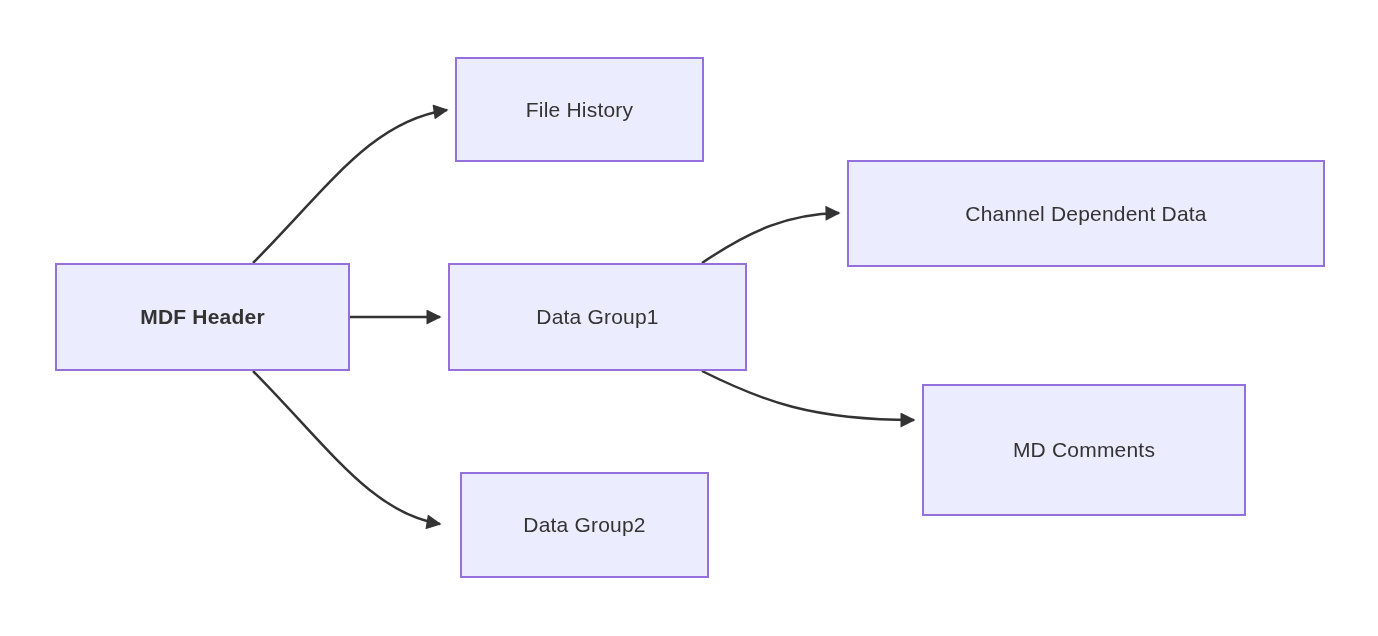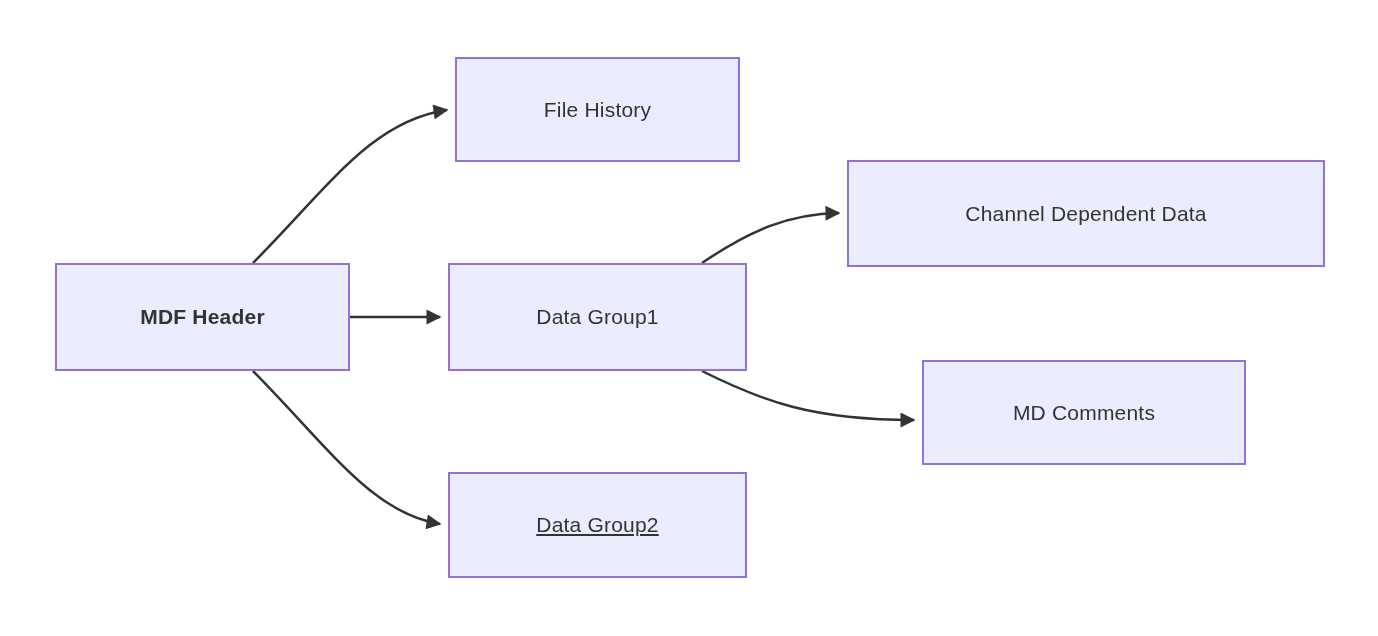--- a/index.html
+++ b/index.html
@@ -29,25 +29,25 @@
     box-sizing: border-box;
     display: flex;
     align-items: center;
     justify-content: center;
     color: #333333;
     font-size: 21px;
     letter-spacing: 0.2px;
     white-space: nowrap;
   }
   .node-mdf-header            { left: 55px;  top: 263px; width: 295px; height: 108px; font-weight: bold; }
-  .node-file-history          { left: 455px; top: 57px;  width: 285px; height: 105px; }
+  .node-file-history          { left: 455px; top: 57px;  width: 249px; height: 105px; }
   .node-data-group1           { left: 448px; top: 263px; width: 299px; height: 108px; }
-  .node-data-group2           { left: 448px; top: 472px; width: 299px; height: 106px; text-decoration: underline; }
+  .node-data-group2           { left: 460px; top: 472px; width: 249px; height: 106px; }
   .node-channel-dependent-data{ left: 847px; top: 160px; width: 478px; height: 107px; text-align: center; }
-  .node-md-comments           { left: 922px; top: 360px; width: 324px; height: 105px; }
+  .node-md-comments           { left: 922px; top: 384px; width: 324px; height: 132px; }
 </style>
 </head>
 <body>
 
 <div class="canvas">
 
   <svg class="edges" viewBox="0 0 1378 636" xmlns="http://www.w3.org/2000/svg">
     <defs>
       <marker id="arrowhead" viewBox="0 0 10 10" refX="9" refY="5" markerUnits="userSpaceOnUse" markerWidth="17" markerHeight="15" orient="auto">
         <path d="M0,0 L10,5 L0,10 z" fill="#333333"></path>

